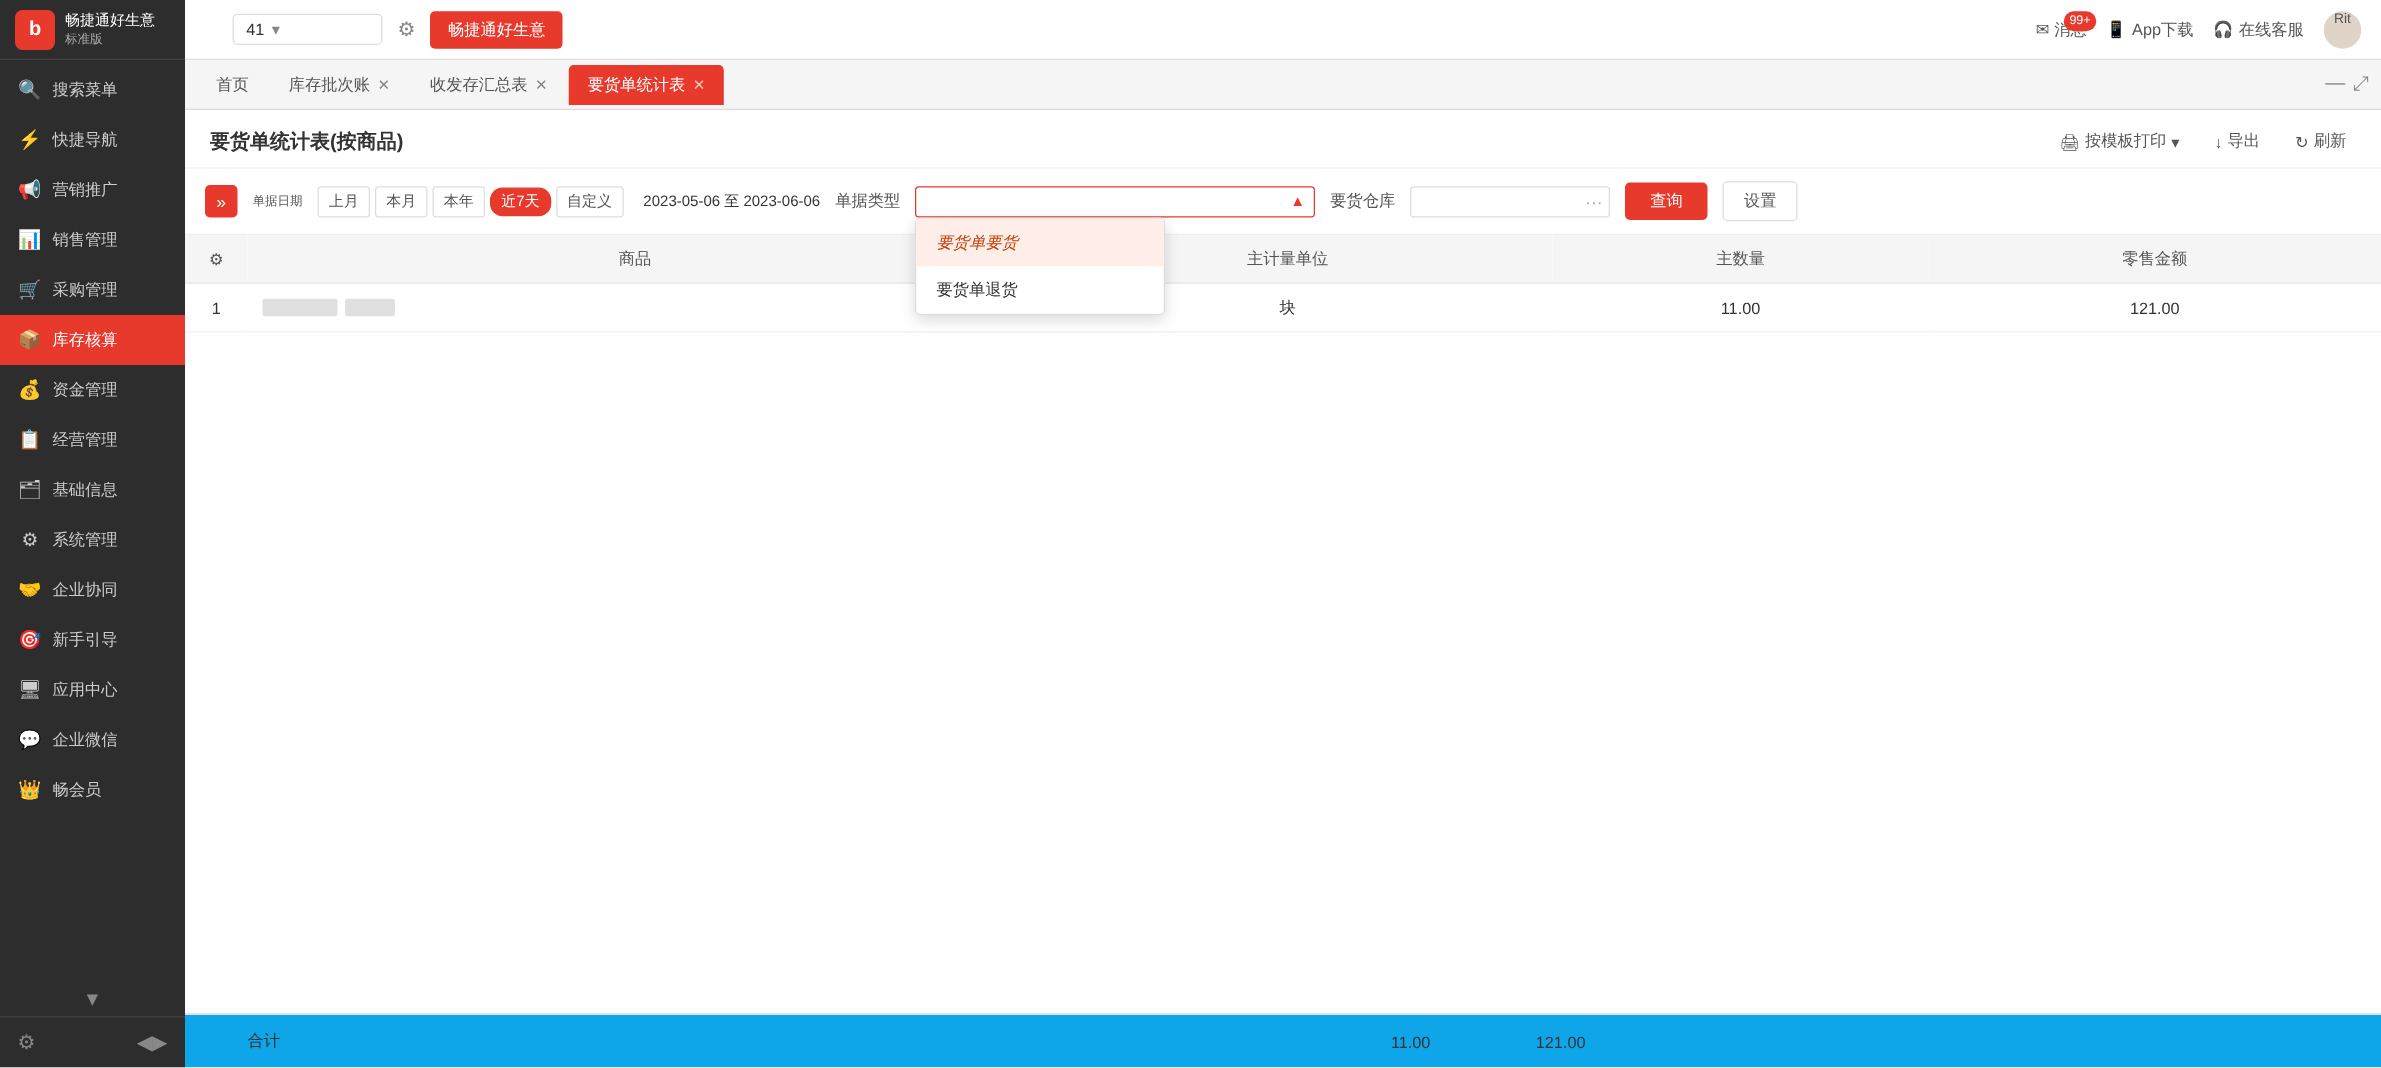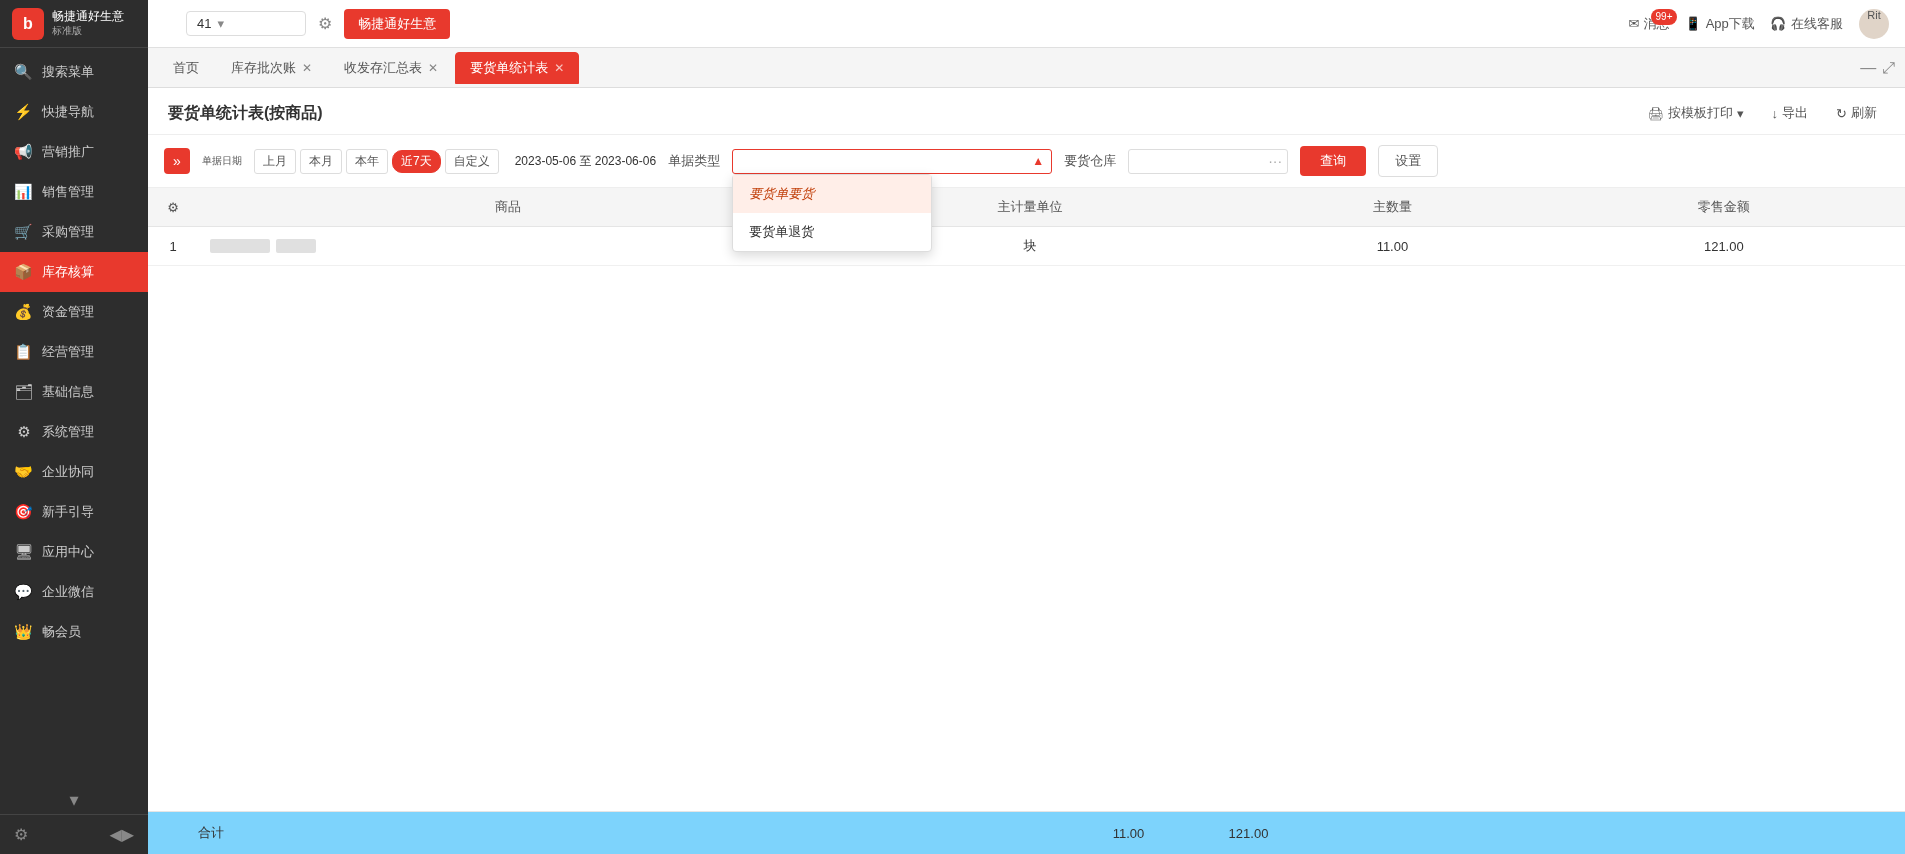--- a/index.html
+++ b/index.html
@@ -182,21 +182,21 @@
     td {
       padding: 10px 12px; text-align: center; font-size: 13px; color: #333;
       border-bottom: 1px solid #f0f0f0;
     }
     .product-cell { display: flex; align-items: center; gap: 6px; }
     .product-placeholder { width: 60px; height: 14px; background: #e0e0e0; border-radius: 2px; display: inline-block; }
     .product-placeholder2 { width: 40px; height: 14px; background: #e0e0e0; border-radius: 2px; display: inline-block; }
 
     
     .table-footer {
-      background: #7dd3fc; border-top: 1px solid #e5e5e5;
+      background: #0ea5e9; border-top: 1px solid #e5e5e5;
       display: flex; align-items: flex-start; padding: 12px 0;
       flex-shrink: 0; position: relative;
     }
     .footer-cells {
       display: flex; width: 100%; align-items: center;
     }
     .footer-cell {
       padding: 0 12px; font-size: 13px; color: #333;
       text-align: center;
     }

